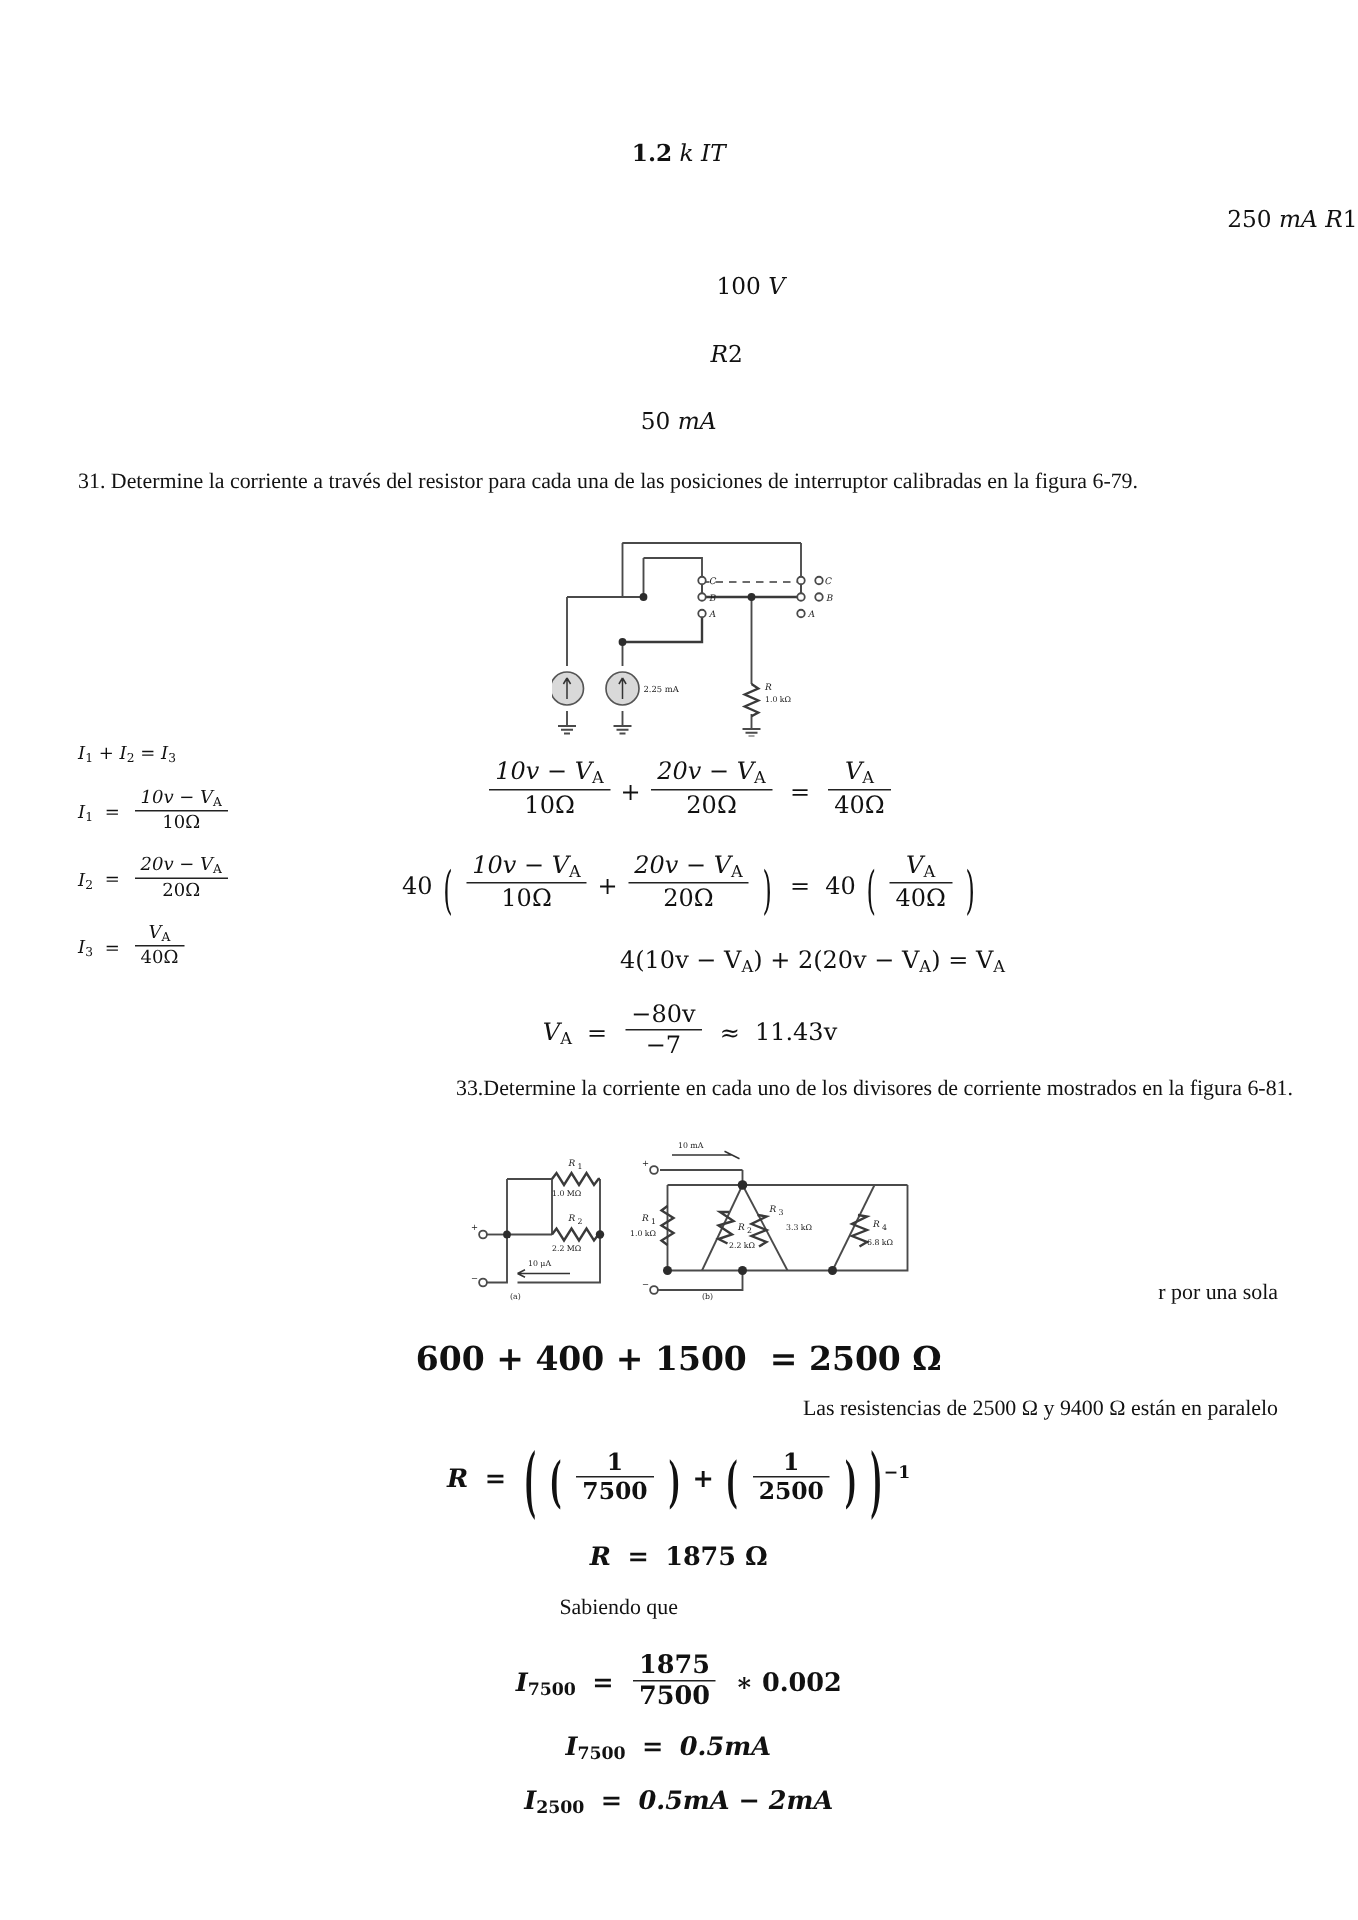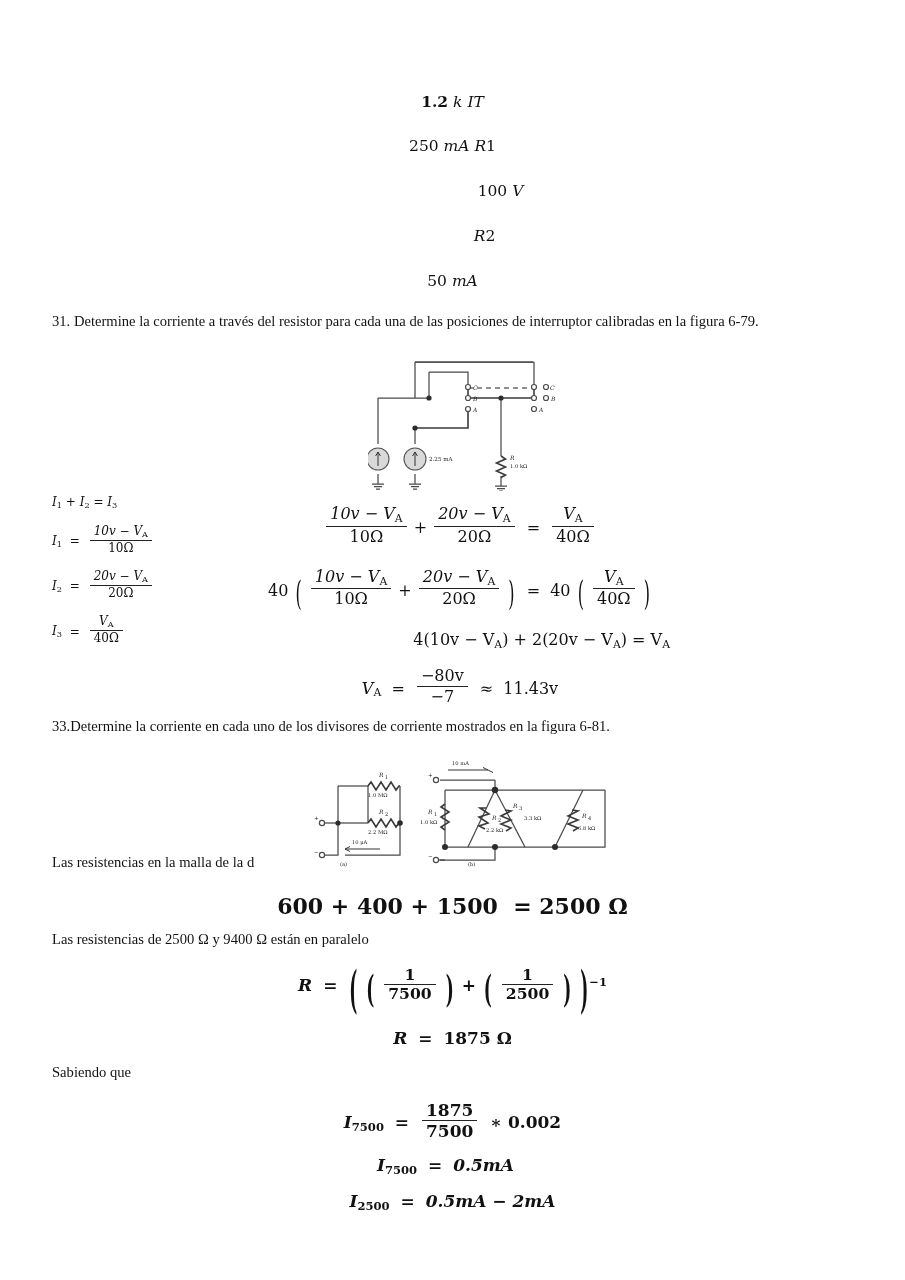--- a/index.html
+++ b/index.html
@@ -28,20 +28,21 @@
   .paren { display:inline-block; font-size:1.0em; transform:scaleY(2.15); transform-origin:center; margin:0 2px; vertical-align:-0.22em;}
   .paren2 { display:inline-block; transform:scaleY(3.0); transform-origin:center; margin:0 1px; vertical-align:-0.20em;}
 
   
   .ptext {
     position:absolute;
     font-family:"Liberation Serif","DejaVu Serif",serif;
     font-size:14.6px;
     line-height:1.45;
     color:#121212;
+    text-align:right;
   }
 
   
   .hdr { position:absolute; left:0; width:905px; text-align:center;
          font-family:"DejaVu Serif", serif; font-size:15.5px; }
 
   
   .figbox { position:absolute; background:#ffffff; }
   svg { display:block; }
   .wire { stroke:#4a4a4a; stroke-width:1.25; fill:none; }
@@ -57,21 +58,21 @@
 </style>
 </head>
 <body>
 
 <div class="page">
 
   <div class="hdr" style="top:92px;">
     <span class="bd">1.2</span>
     <span class="it">k IT</span>
   </div>
-  <div class="hdr" style="top:137px;">
+  <div class="hdr" style="top:137px;text-align:right;">
     <span>250</span>
     <span class="it">mA R</span><span>1</span>
   </div>
   <div class="hdr" style="top:182px;padding-left:48px;">
     <span>100</span>
     <span class="it">V</span>
   </div>
   <div class="hdr" style="top:227px;padding-left:32px;">
     <span class="it">R</span><span>2</span>
   </div>

